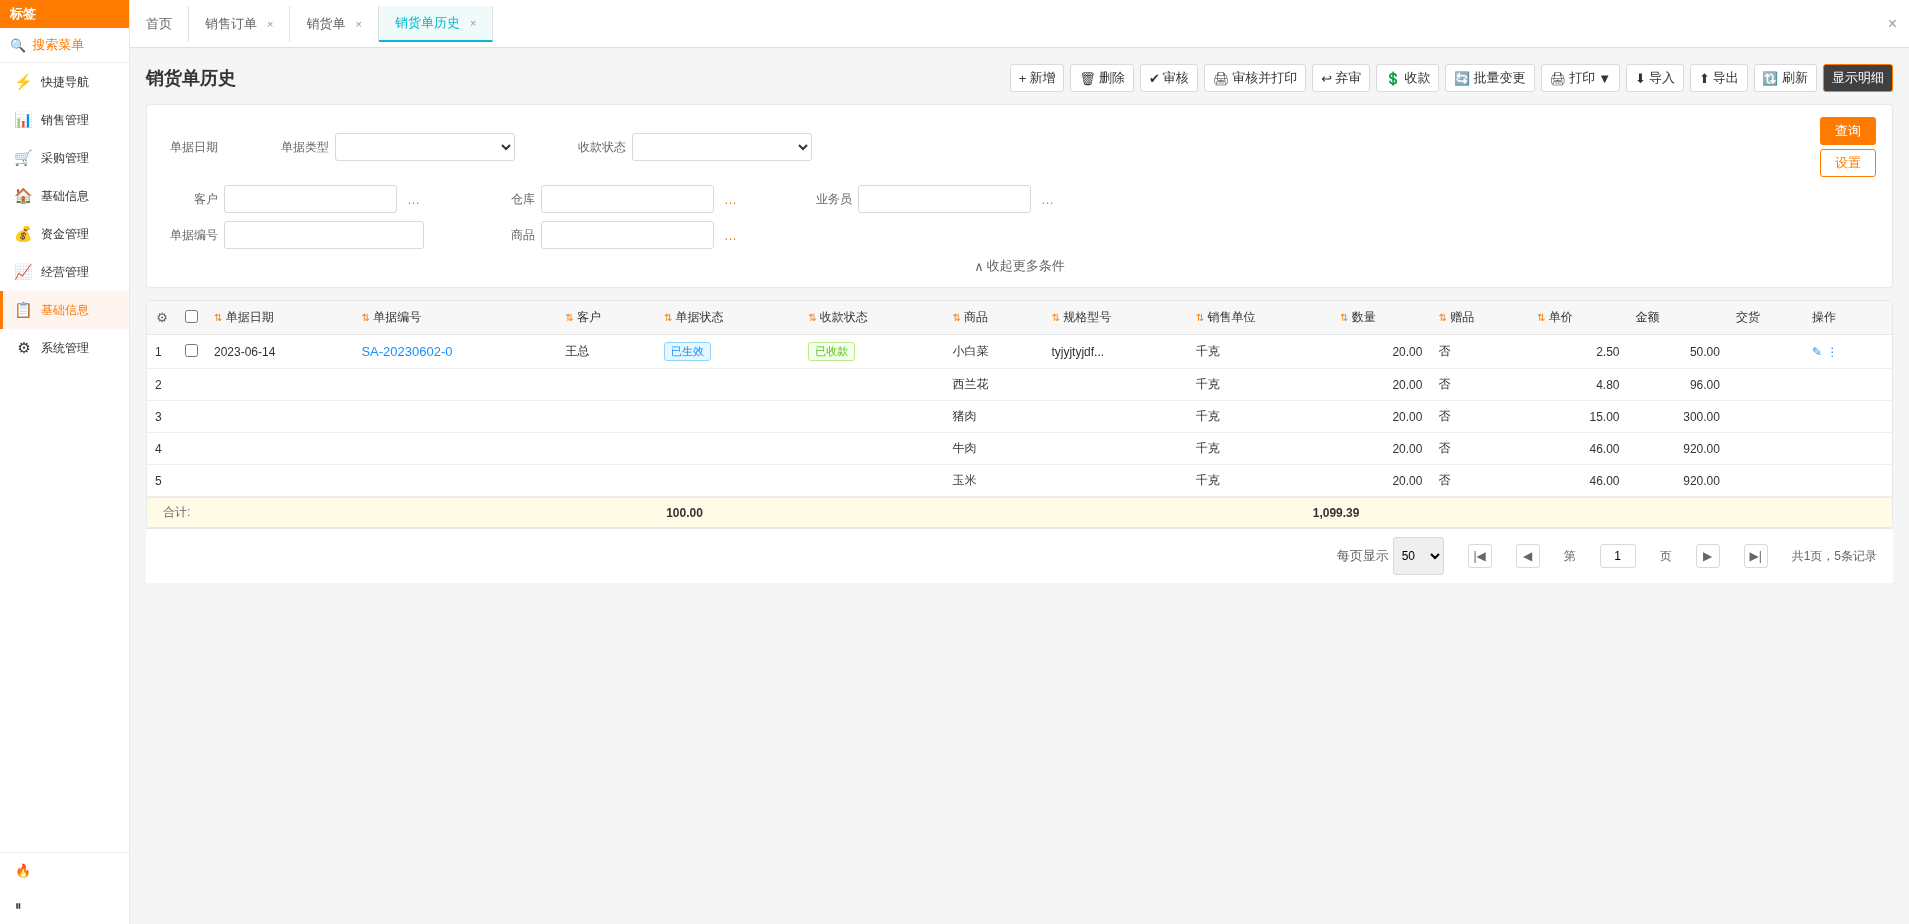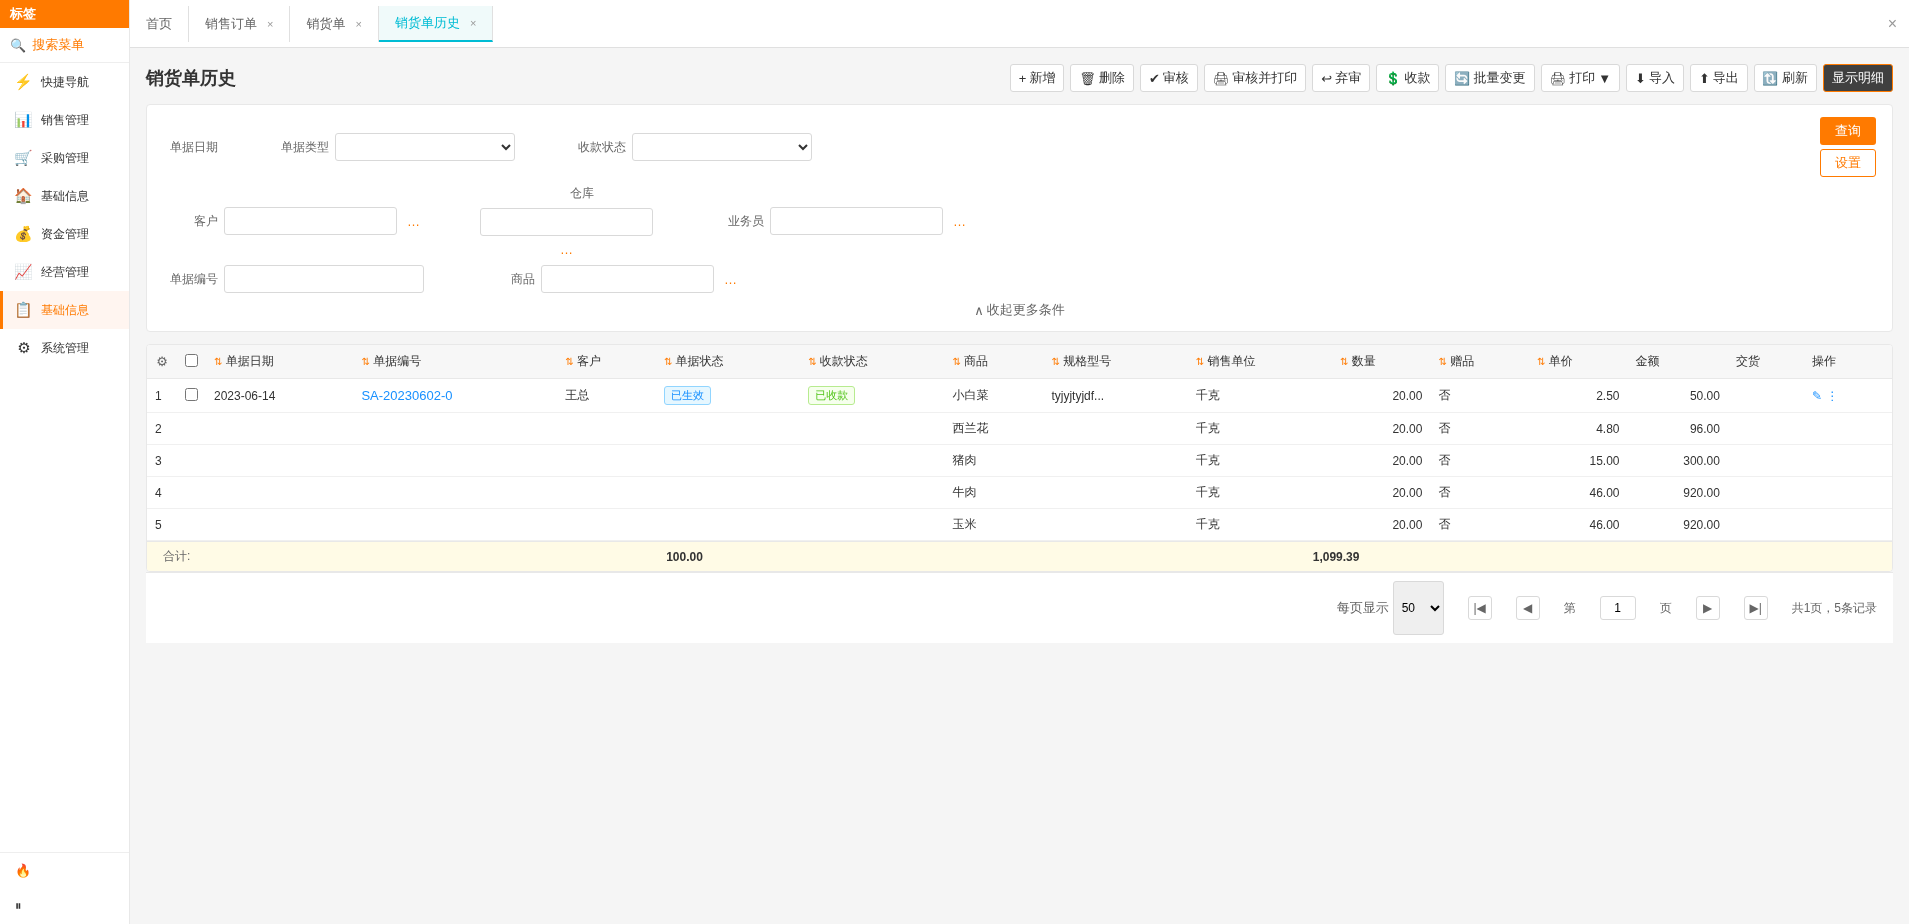--- a/index.html
+++ b/index.html
@@ -69,21 +69,21 @@
     .op-link { color: #1890ff; cursor: pointer; font-size: 12px; margin-right: 4px; }
 
     
     .table-footer { background: #fffbe6; border-top: 1px solid #e8e8e8; display: flex; align-items: center; padding: 6px 16px; }
     .footer-label { color: #666; font-size: 12px; margin-right: 16px; }
     .footer-value { font-size: 12px; color: #333; font-weight: bold; }
 
     
     .pagination { display: flex; align-items: center; justify-content: flex-end; padding: 8px 16px; background: #fff; border-top: 1px solid #e8e8e8; gap: 24px; }
     .per-page { display: flex; align-items: center; gap: 4px; font-size: 12px; color: #666; }
-    .per-page-select { border: 1px solid #d9d9d9; border-radius: 3px; padding: 18px 4px; font-size: 12px; }
+    .per-page-select { border: 1px solid #d9d9d9; border-radius: 3px; padding: 10px 4px; font-size: 12px; }
     .pag-btn { width: 24px; height: 24px; border: 1px solid #d9d9d9; border-radius: 3px; display: flex; align-items: center; justify-content: center; cursor: pointer; background: #fff; color: #666; font-size: 12px; }
     .pag-input { width: 36px; height: 24px; border: 1px solid #d9d9d9; border-radius: 3px; text-align: center; font-size: 12px; }
     .pag-info { font-size: 12px; color: #666; }
 
     
     ::-webkit-scrollbar { width: 6px; height: 6px; }
     ::-webkit-scrollbar-thumb { background: #ccc; border-radius: 3px; }
     .sidebar-search { display: flex; align-items: center; padding: 8px 10px; gap: 6px; border-bottom: 1px solid #eee; cursor: pointer; color: #ff7a00; font-size: 12px; }
 
     .checkbox-cell { width: 28px; text-align: center; }
@@ -249,21 +249,21 @@
           <button class="btn-set">设置</button>
         </div>
       </div>
 
       <div class="filter-row">
         <div class="filter-item">
           <span class="filter-label">客户</span>
           <input type="text" class="filter-input" style="">
           <span class="ellipsis-btn">…</span>
         </div>
-        <div class="filter-item" style="margin-left: 40px; flex-direction: column;">
+        <div class="filter-item" style="margin-left: 40px;">
           <span class="filter-label">仓库</span>
           <input type="text" class="filter-input" style="">
           <span class="ellipsis-btn">…</span>
         </div>
         <div class="filter-item" style="margin-left: 40px;">
           <span class="filter-label">业务员</span>
           <input type="text" class="filter-input" style="">
           <span class="ellipsis-btn">…</span>
         </div>
       </div>

